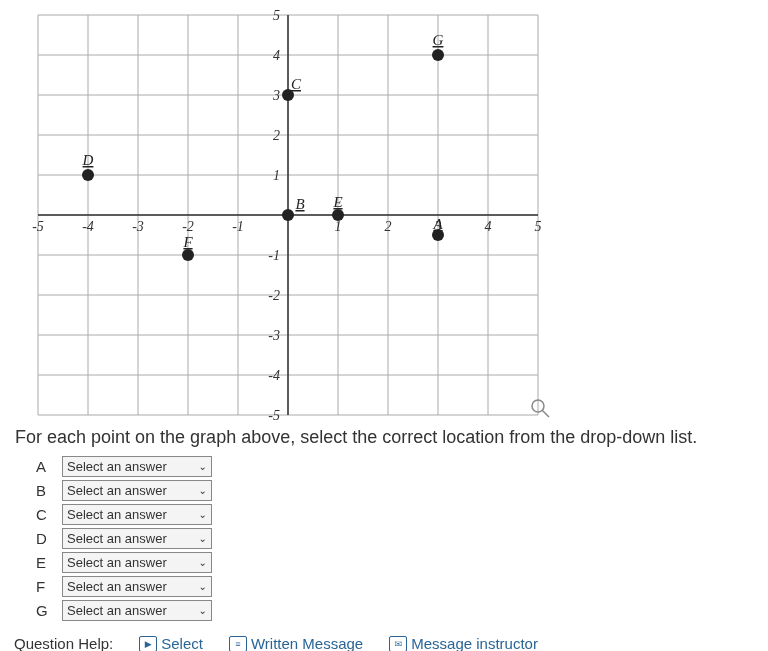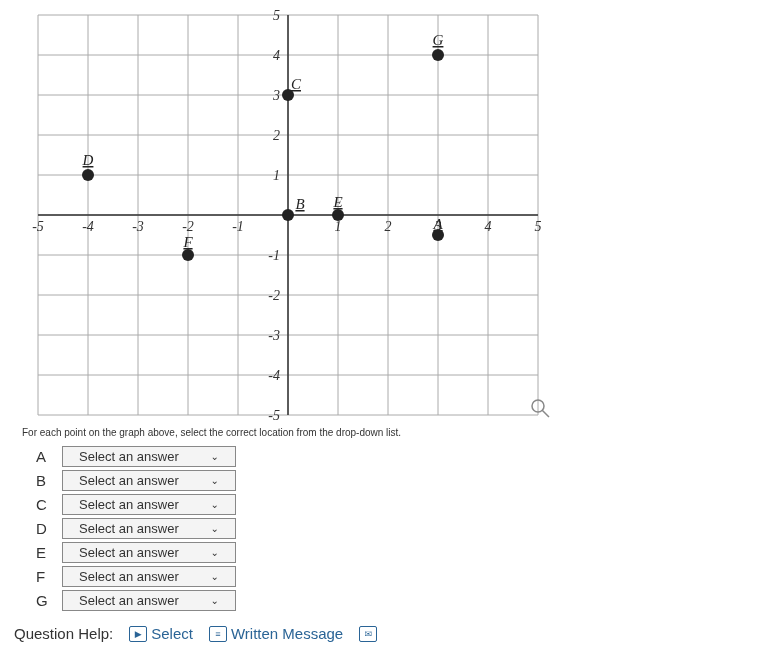--- a/index.html
+++ b/index.html
@@ -43,54 +43,54 @@
     }
     .data-point {
       fill: #222;
     }
     .magnify {
       fill: none;
       stroke: #888;
       stroke-width: 1.5;
     }
     .instruction {
-      margin: 4px 0 8px 14px;
-      font-size: 10px;
+      margin: 4px 0 8px 7px;
+      font-size: 18px;
     }
     .answer-row {
       display: flex;
       align-items: center;
       margin: 3px 0 3px 28px;
       gap: 12px;
     }
     .answer-label {
       width: 14px;
       font-size: 15px;
     }
     .answer-select {
       border: 1px solid #888;
       background: #f4f4f4;
       font-size: 13px;
-      padding: 2px 16px;
+      padding: 2px 4px;
       min-width: 140px;
       display: flex;
       align-items: center;
       justify-content: space-between;
       cursor: pointer;
     }
     .chevron {
       font-size: 10px;
       margin-left: 6px;
     }
     .help-row {
       margin: 14px 0 0 6px;
       font-size: 15px;
       display: flex;
       align-items: center;
-      gap: 16px;
+      gap: 26px;
       color: #333;
     }
     .help-link {
       color: #2a6496;
       display: inline-flex;
       align-items: center;
       gap: 4px;
       cursor: pointer;
     }
     .help-icon {
@@ -241,14 +241,15 @@
   <span class="help-link">
     <span class="help-icon">▶</span>
     <span>Select</span>
   </span>
   <span class="help-link">
     <span class="help-icon">≡</span>
     <span>Written Message</span>
   </span>
   <span class="help-link">
     <span class="help-icon">✉</span>
+    <span>Message instructor</span>
   </span>
 </div>
 
 </body></html>

